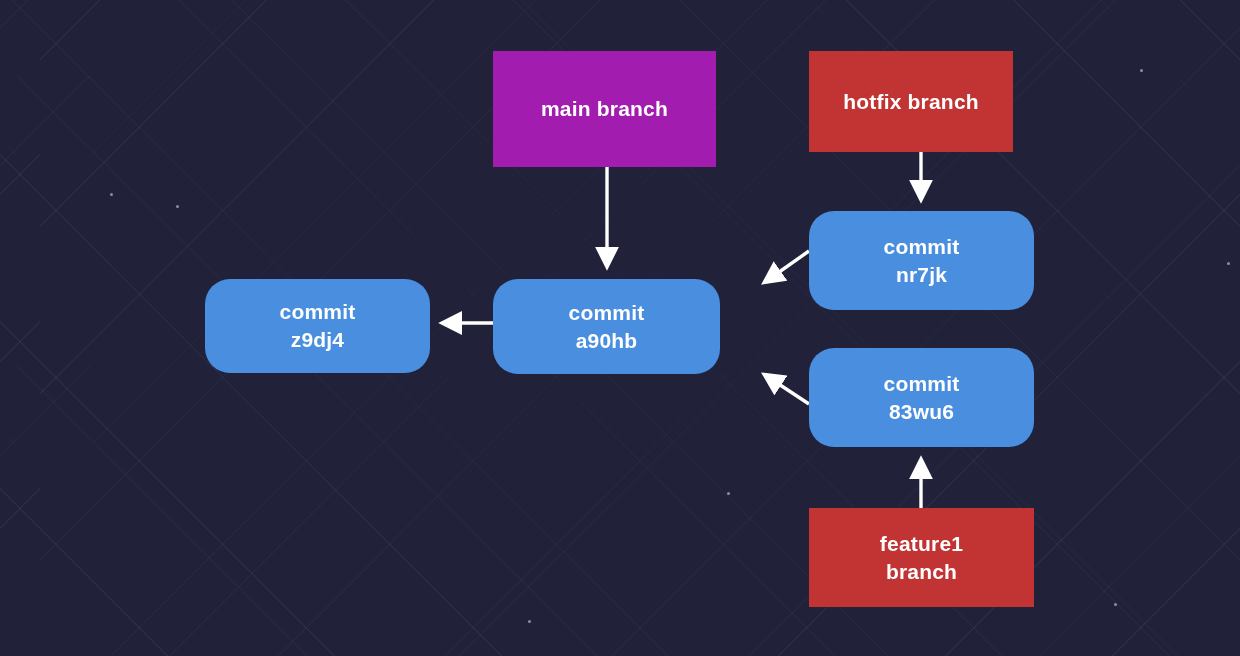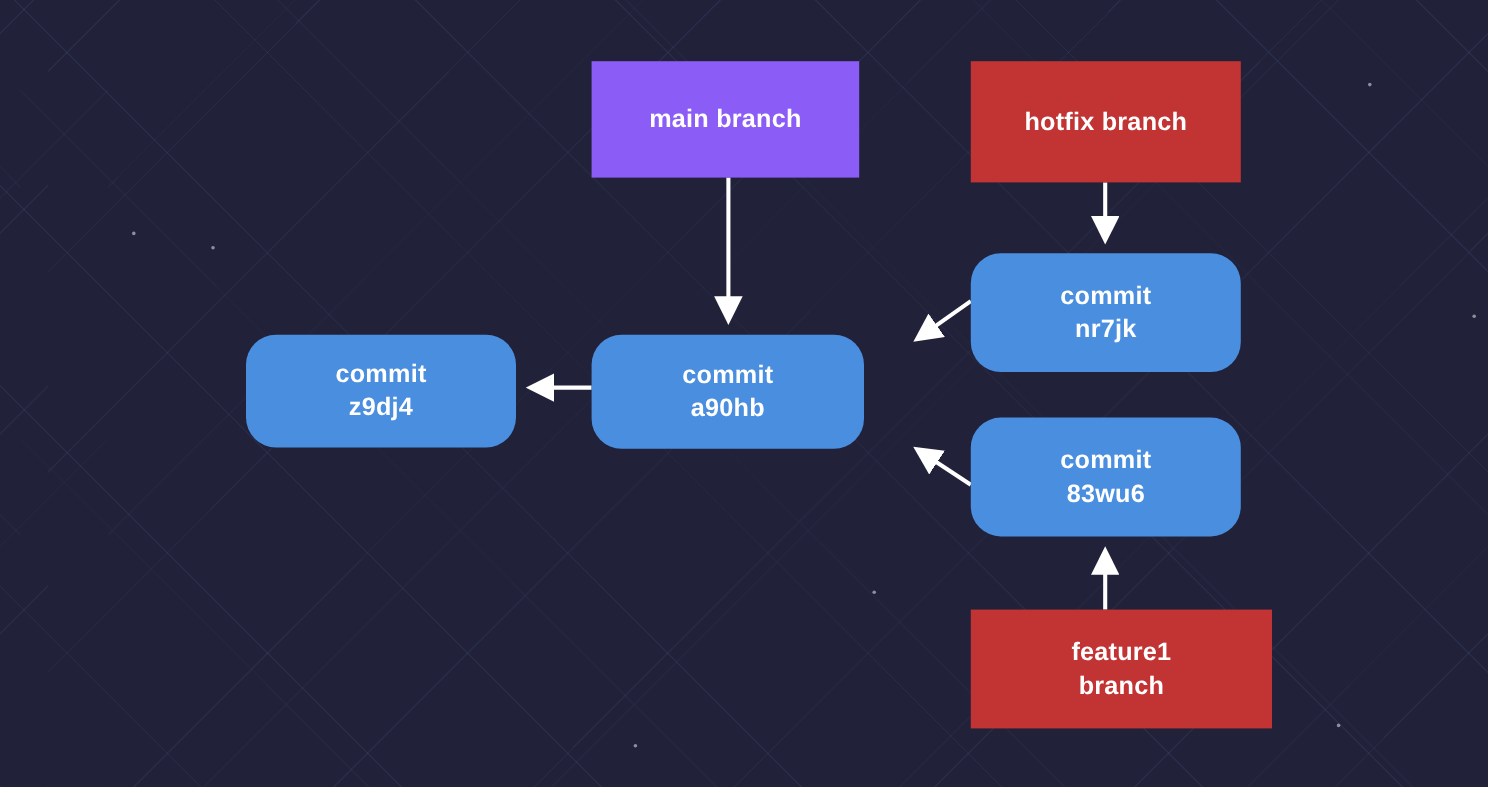--- a/index.html
+++ b/index.html
@@ -104,43 +104,43 @@
     <line x1="809" y1="251" x2="765" y2="282" stroke="#ffffff" stroke-width="3.4" marker-end="url(#head)"></line>
 
     <line x1="493" y1="323" x2="443" y2="323" stroke="#ffffff" stroke-width="3.4" marker-end="url(#head)"></line>
 
     <line x1="809" y1="404" x2="765" y2="375" stroke="#ffffff" stroke-width="3.4" marker-end="url(#head)"></line>
 
     <line x1="921" y1="508" x2="921" y2="460" stroke="#ffffff" stroke-width="3.4" marker-end="url(#head)"></line>
   </svg>
 
   <div id="node-layer">
-      <div class="node branch" style="left: 493px; top: 51px; width: 223px; height: 97px; background: #8b5cf6;">
+      <div class="node branch" style="left: 493px; top: 51px; width: 223px; height: 116px; background: #a21caf;">
         <span class="node-label">main branch</span>
       </div>
-      <div class="node branch" style="left: 809px; top: 51px; width: 225px; height: 101px; background: rgb(194, 52, 52);">
+      <div class="node branch" style="left: 809px; top: 51px; width: 204px; height: 101px; background: rgb(194, 52, 52);">
         <span class="node-label">hotfix branch</span>
       </div>
       <div class="node commit" style="left: 809px; top: 211px; width: 225px; height: 99px; background: rgb(74, 142, 224);">
         <span class="node-label">commit
 nr7jk</span>
       </div>
       <div class="node commit" style="left: 205px; top: 279px; width: 225px; height: 94px; background: rgb(74, 142, 224);">
         <span class="node-label">commit
 z9dj4</span>
       </div>
       <div class="node commit" style="left: 493px; top: 279px; width: 227px; height: 95px; background: rgb(74, 142, 224);">
         <span class="node-label">commit
 a90hb</span>
       </div>
       <div class="node commit" style="left: 809px; top: 348px; width: 225px; height: 99px; background: rgb(74, 142, 224);">
         <span class="node-label">commit
 83wu6</span>
       </div>
-      <div class="node branch" style="left: 809px; top: 508px; width: 251px; height: 99px; background: rgb(194, 52, 52);">
+      <div class="node branch" style="left: 809px; top: 508px; width: 225px; height: 99px; background: rgb(194, 52, 52);">
         <span class="node-label">feature1
 branch</span>
       </div>
     </div>
   <div id="dot-layer">
       <div class="bg-dot" style="left: 110px; top: 193px;"></div>
       <div class="bg-dot" style="left: 176px; top: 205px;"></div>
       <div class="bg-dot" style="left: 528px; top: 620px;"></div>
       <div class="bg-dot" style="left: 727px; top: 492px;"></div>
       <div class="bg-dot" style="left: 1140px; top: 69px;"></div>

